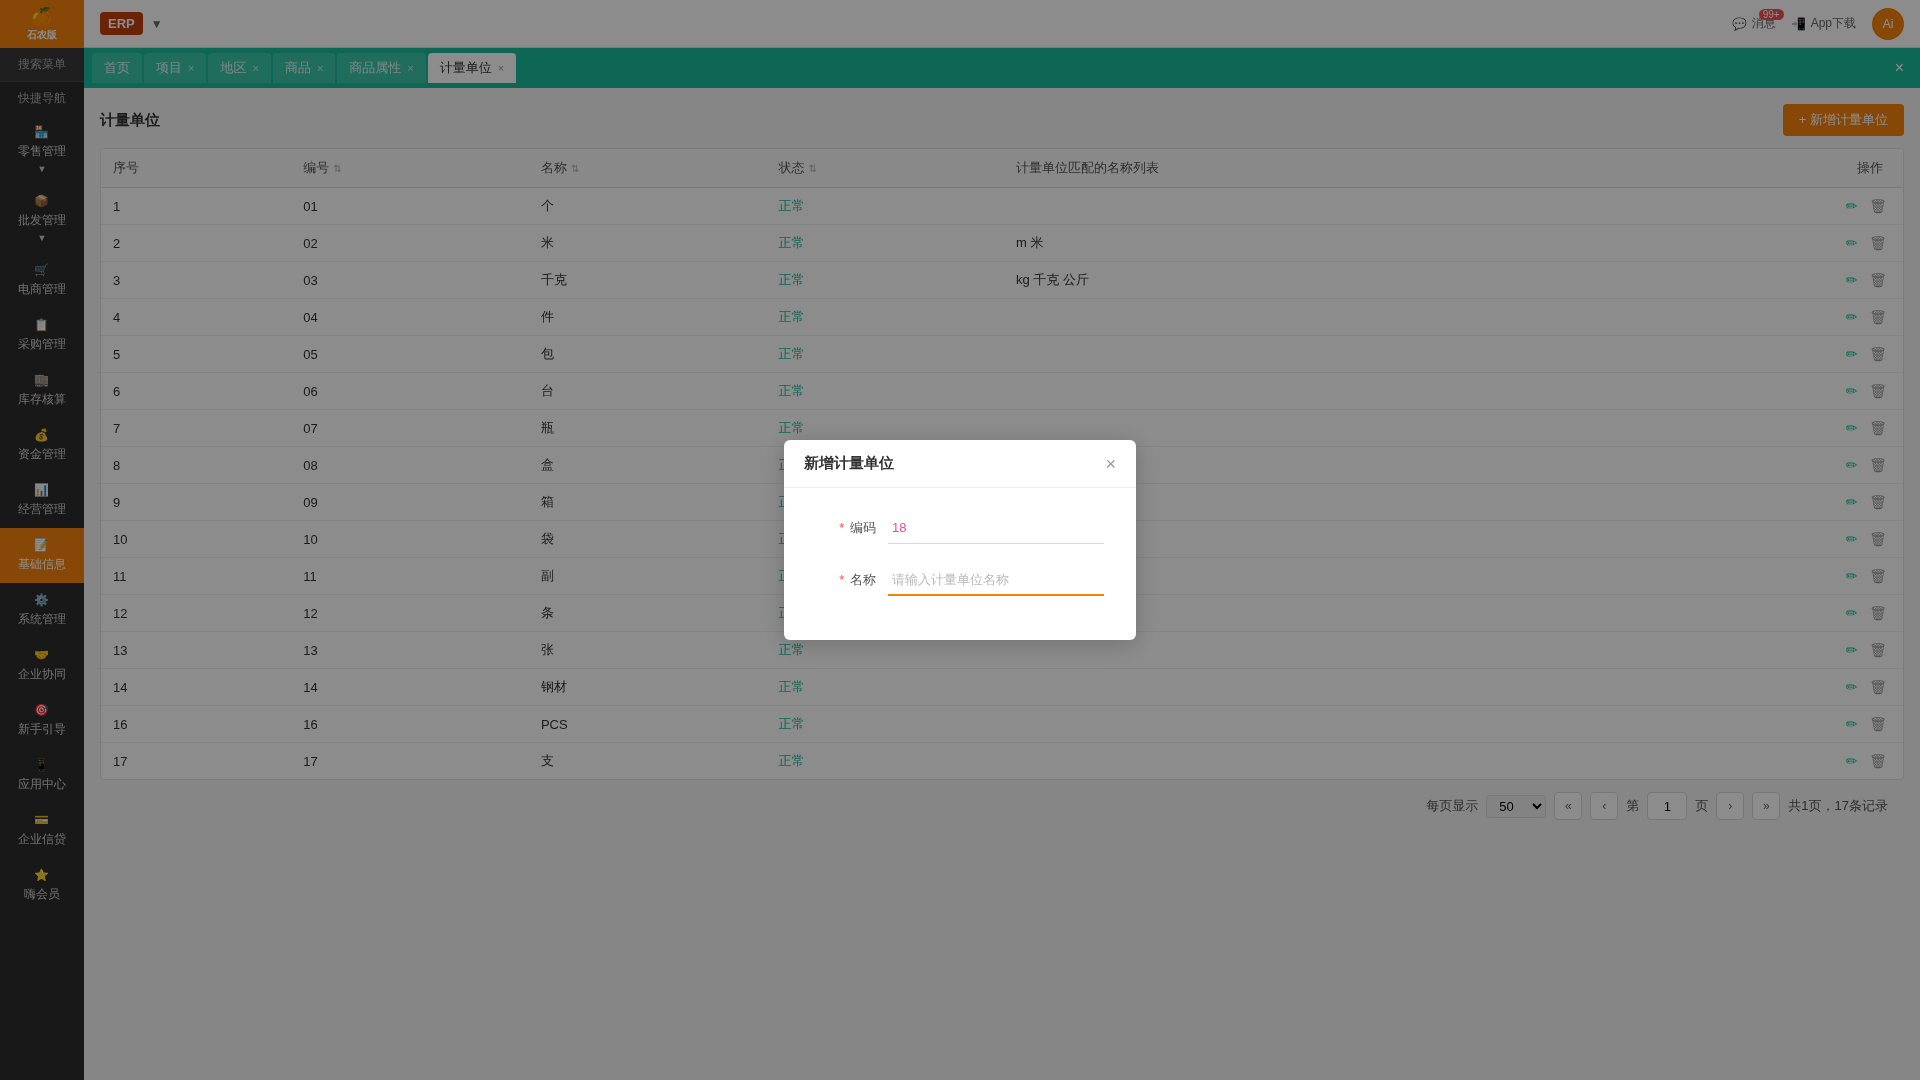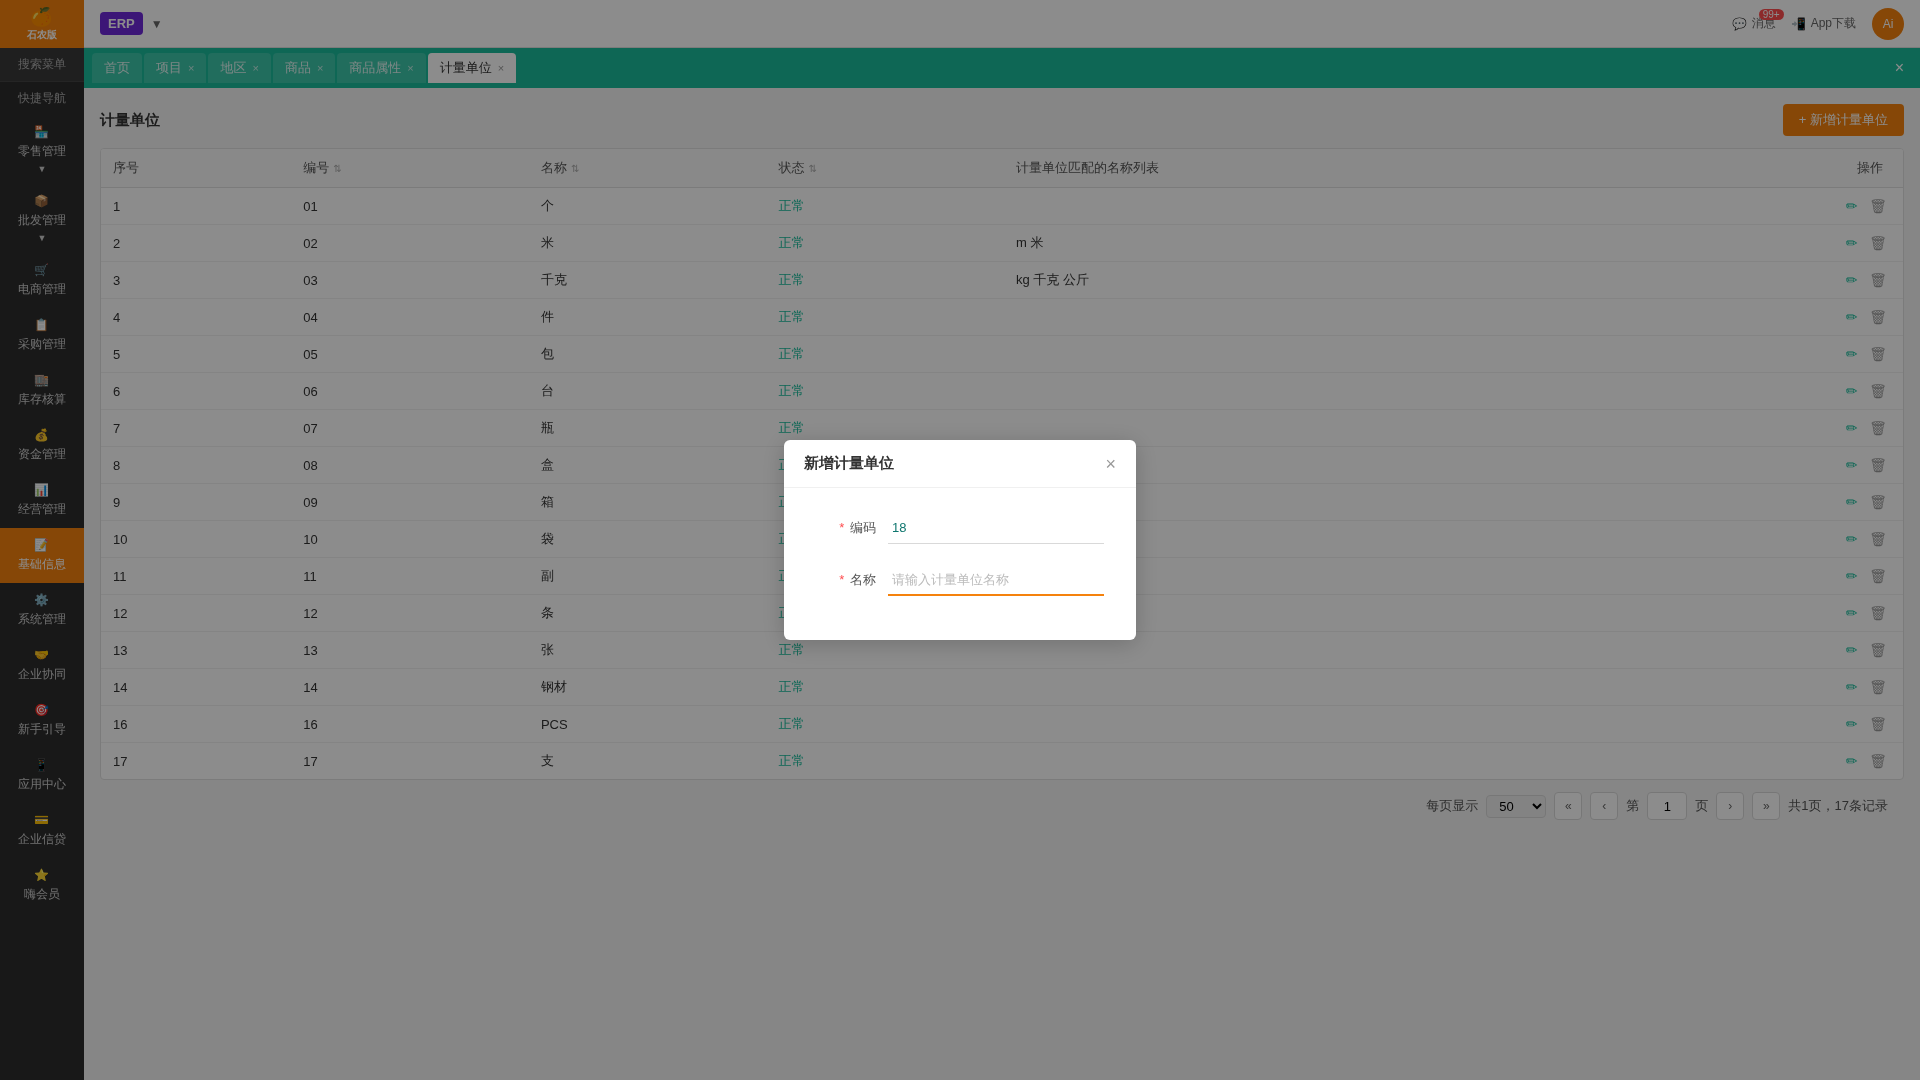--- a/index.html
+++ b/index.html
@@ -81,21 +81,21 @@
       padding: 0 16px;
       border-bottom: 1px solid #e0e0e0;
       justify-content: space-between;
     }
     .topbar-left {
       display: flex;
       align-items: center;
       gap: 8px;
     }
     .topbar-logo {
-      background: #6d28d9;
+      background: #c2410c;
       color: white;
       padding: 4px 8px;
       border-radius: 4px;
       font-size: 13px;
       font-weight: bold;
     }
     .topbar-dropdown {
       color: #666;
       cursor: pointer;
       font-size: 12px;
@@ -364,21 +364,21 @@
       margin-right: 2px;
     }
     .form-input {
       flex: 1;
       height: 32px;
       border: none;
       border-bottom: 1px solid #d9d9d9;
       outline: none;
       font-size: 13px;
       padding: 0 4px;
-      color: #0f766e;
+      color: #ec4899;
     }
     .form-input.active {
       border-bottom: 2px solid #f5820d;
     }
     .form-input::placeholder {
       color: #bbb;
     }
     .dialog-footer {
       display: flex;
       align-items: center;

